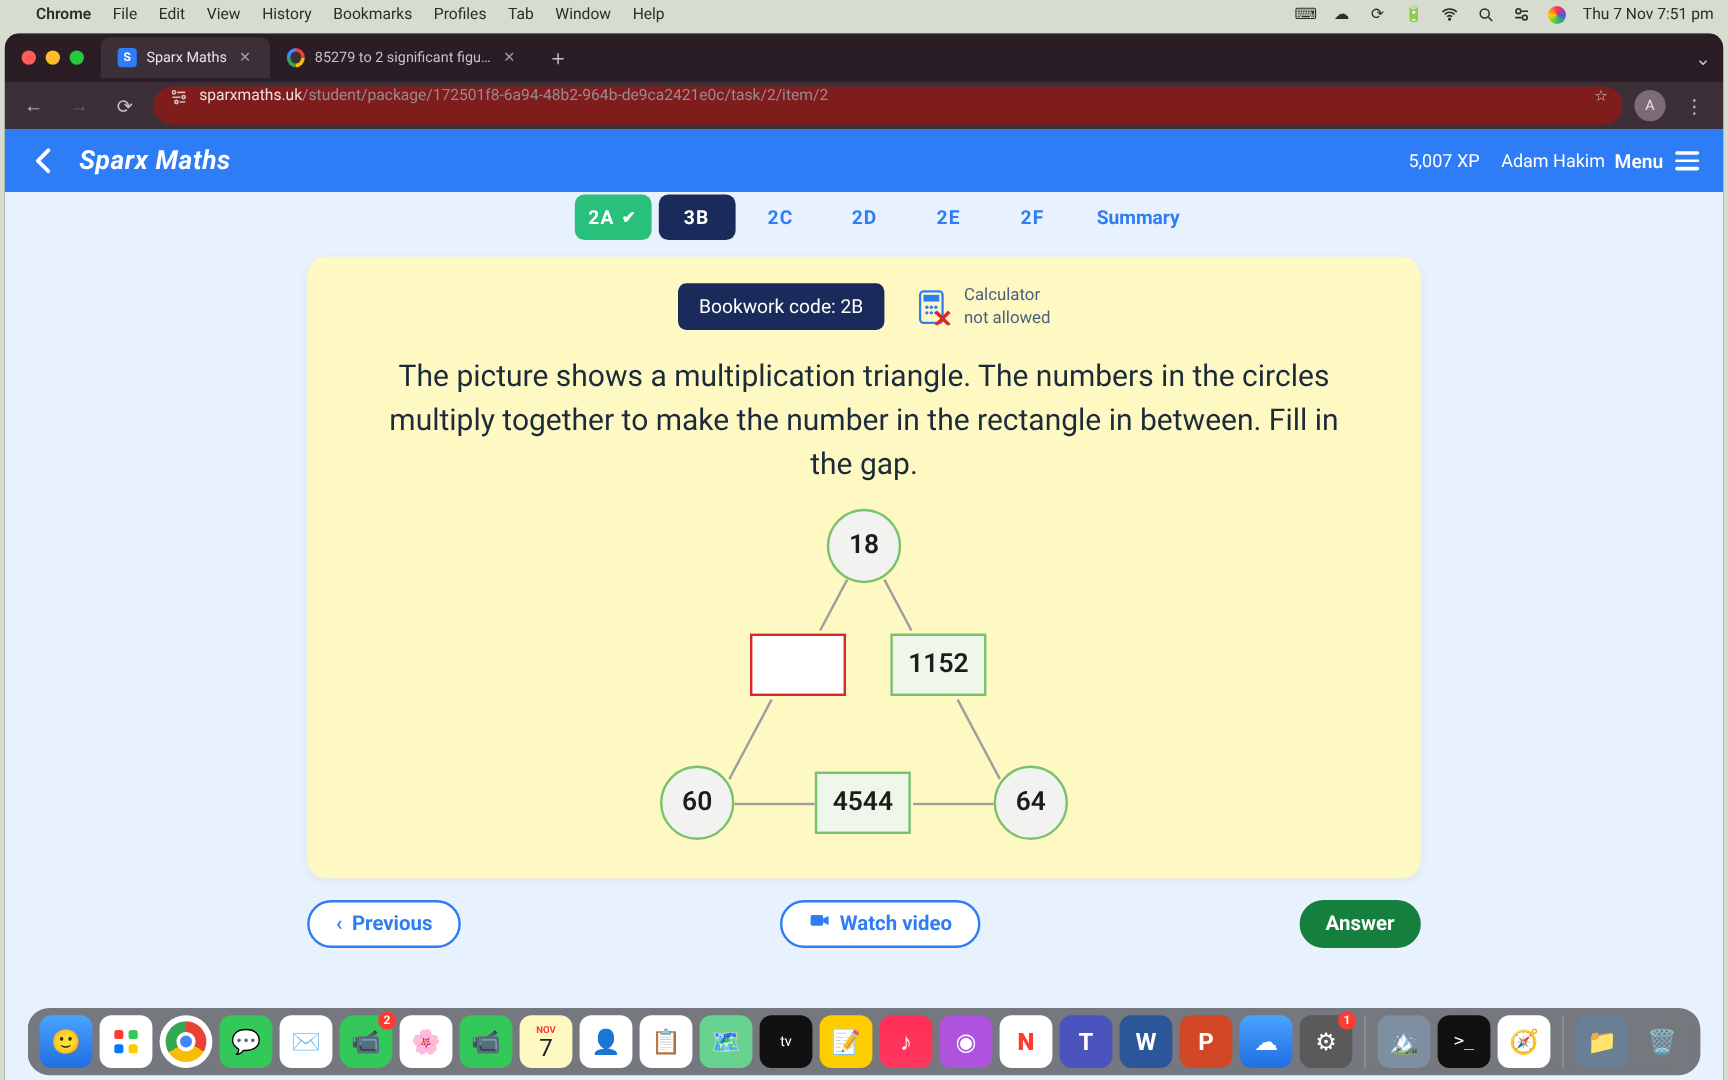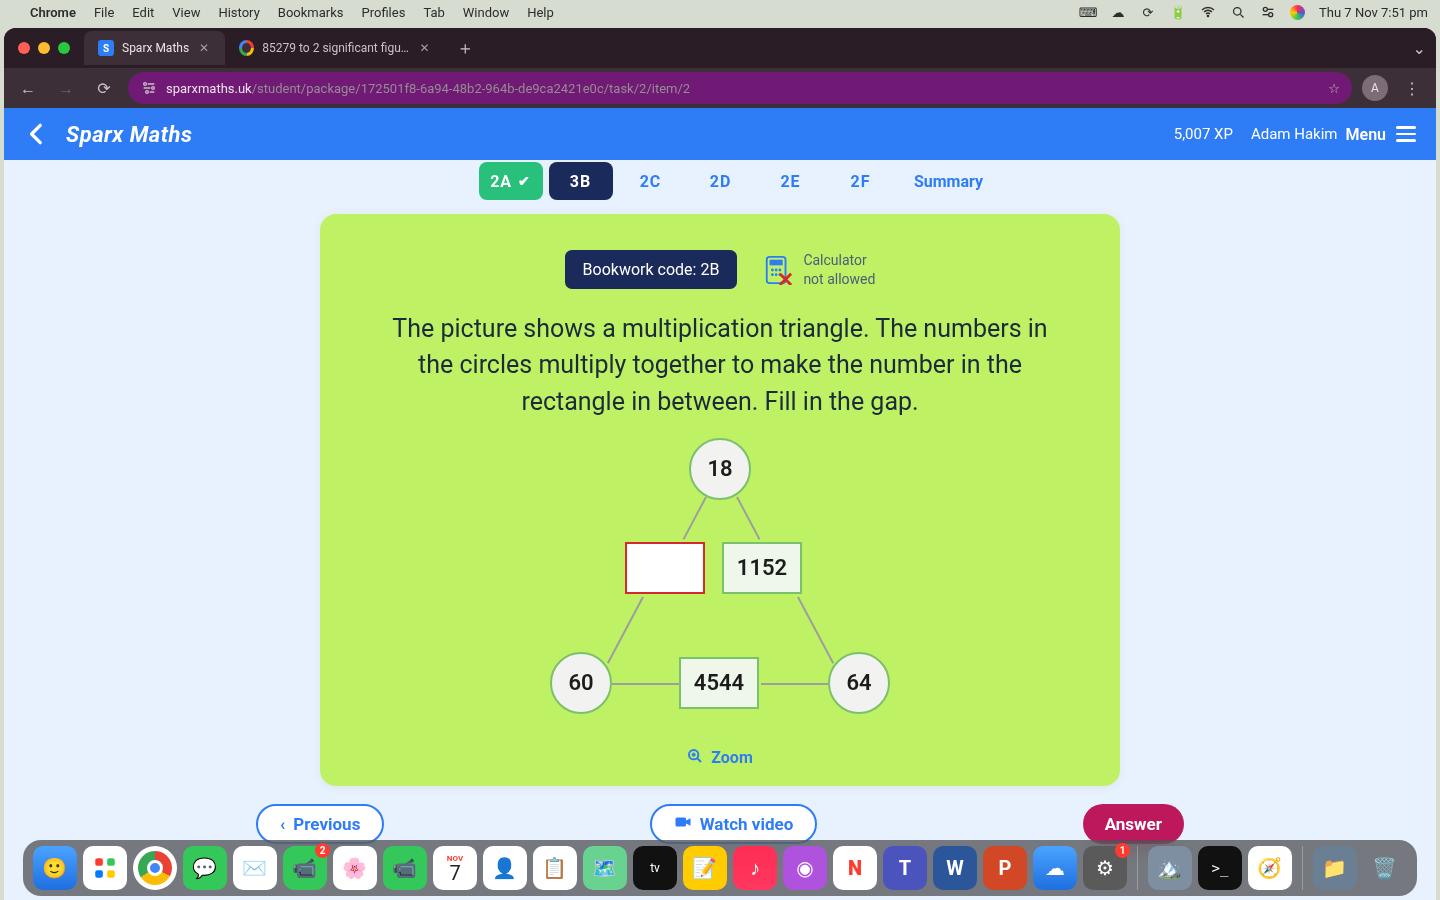--- a/index.html
+++ b/index.html
@@ -28,21 +28,21 @@
   .tab .favicon.sparx { background: #2e7cf6; color: #fff; }
   .tab .favicon.google { border-radius: 50%; background: conic-gradient(#ea4335 0 25%, #fbbc05 0 50%, #34a853 0 75%, #4285f4 0); position: relative; }
   .tab .favicon.google::after { content:""; position:absolute; inset:3px; background:#3d2f37; border-radius:50%; }
   .tab .close { width: 14px; height: 14px; display: flex; align-items: center; justify-content: center; color: #a99ca5; }
   .newtab { color: #c9c0c6; width: 28px; height: 28px; display: flex; align-items: center; justify-content: center; border-radius: 50%; font-size: 18px; margin-left: 6px; }
   .chrome-expand { position: absolute; right: 10px; color: #c9c0c6; }
 
   .chrome-toolbar { height: 40px; background: #3d2f37; display: flex; align-items: center; padding: 0 10px; gap: 10px; }
   .nav-btn { width: 28px; height: 28px; display:flex; align-items:center; justify-content:center; color: #c9c0c6; border-radius: 50%; }
   .nav-btn.disabled { color: #6d5f68; }
-  .omnibox { flex: 1; background: #701a75; border-radius: 18px; height: 32px; display: flex; align-items: center; padding: 0 12px; color: #c9c0c6; font-size: 13px; gap: 8px; }
+  .omnibox { flex: 1; background: #7f1d1d; border-radius: 18px; height: 32px; display: flex; padding: 0 12px; color: #c9c0c6; font-size: 13px; gap: 8px; }
   .omnibox .site-icon { width: 18px; height: 18px; display:flex; align-items:center; justify-content:center; font-size: 12px; }
   .omnibox .url-host { color: #e9e2e7; }
   .omnibox .url-rest { color: #968b93; }
   .omnibox .star { margin-left: auto; color: #c9c0c6; }
   .profile { width: 26px; height: 26px; border-radius: 50%; background: #7b6c76; color: #e9e2e7; display:flex; align-items:center; justify-content:center; font-size: 12px; }
   .kebab { color: #c9c0c6; }
 
   
   .page { flex: 1; background: #e8f1fe; display: flex; flex-direction: column; overflow: hidden; }
   .app-header { height: 52px; background: #2e7cf6; display: flex; align-items: center; padding: 0 20px; color: #fff; }
@@ -55,48 +55,48 @@
   .hamburger { display: inline-flex; flex-direction: column; gap: 4px; }
   .hamburger span { width: 20px; height: 2.5px; background: #fff; border-radius: 2px; }
 
   .task-tabs { display: flex; justify-content: center; gap: 6px; padding-top: 2px; padding-left: 37px; }
   .ttab { min-width: 64px; height: 38px; border-radius: 8px; display: flex; align-items: center; justify-content: center; font-weight: 700; font-size: 16px; background: #e8f1fe; color: #2e7cf6; letter-spacing: 1px; }
   .ttab.done { background: #28c07a; color: #fff; gap: 6px; }
   .ttab.current { background: #1a2a5a; color: #fff; }
   .ttab.summary { min-width: 100px; font-weight: 700; letter-spacing: 0; }
   .check { font-size: 14px; }
 
-  .card { width: 800px; background: #bef264; border-radius: 16px; margin: 14px auto 0; padding: 36px 30px 18px; box-shadow: 0 2px 10px rgba(0,0,0,.05); }
+  .card { width: 928px; background: #fef9c3; border-radius: 16px; margin: 14px auto 0; padding: 22px 30px 18px; box-shadow: 0 2px 10px rgba(0,0,0,.05); }
   .card-top { display: flex; align-items: center; justify-content: center; gap: 26px; margin-bottom: 22px; }
   .bookwork { background: #1a2a5a; color: #fff; padding: 10px 18px; border-radius: 7px; font-size: 16px; }
   .calc { display: flex; align-items: center; gap: 10px; color: #4b5e7d; font-size: 14px; }
   .calc-icon { width: 30px; height: 30px; position: relative; }
   .calc-icon svg { width: 30px; height: 30px; }
   .calc-text { display: flex; flex-direction: column; line-height: 1.3; }
 
   .question { text-align: center; font-size: 25px; color: #1c2b3a; line-height: 1.45; margin: 0 36px 18px; }
 
   .diagram { position: relative; width: 380px; height: 290px; margin: 0 auto; }
   .circle { position: absolute; width: 62px; height: 62px; border: 2.5px solid #7ac16b; border-radius: 50%; background: #f2f2f0; display:flex; align-items:center; justify-content:center; font-size: 22px; font-weight: 600; color: #1c1c1c; }
   .c-top { left: 159px; top: 0; }
   .c-bl  { left: 20px;  top: 214px; }
   .c-br  { left: 298px; top: 214px; }
   .rect { position: absolute; width: 80px; height: 52px; border: 2.5px solid #7ac16b; background: #eef7ea; display:flex; align-items:center; justify-content:center; font-size: 22px; font-weight: 600; color: #1c1c1c; }
   .r-left { left: 95px; top: 104px; border-color: #d62a2a; background: #fff; }
-  .r-right{ left: 192px; top: 104px; }
+  .r-right{ left: 212px; top: 104px; }
   .r-bottom{ left: 149px; top: 219px; }
   .line { position: absolute; background: #9e9e9e; height: 2px; transform-origin: left center; }
 
   .zoom { display:flex; align-items:center; justify-content:center; gap:8px; color:#2e7cf6; font-weight:700; font-size:16px; margin-top: 20px; }
   .zoom-icon { font-size: 15px; }
 
   .action-row { width: 928px; margin: 18px auto 0; display: flex; align-items: center; }
   .btn { height: 40px; border-radius: 22px; display:flex; align-items:center; justify-content:center; padding: 0 22px; font-size: 17px; font-weight: 700; gap: 8px; cursor: pointer; }
   .btn.outline { border: 2px solid #2e7cf6; color: #2e7cf6; background: #fff; }
-  .btn.fill { background: #be185d; color: #fff; border: none; }
+  .btn.fill { background: #15803d; color: #fff; border: none; }
   .action-row .center { margin: 0 auto; }
 
   
   .dock-wrap { position: absolute; bottom: 0; left: 0; right: 0; height: 70px; display:flex; justify-content:center; align-items:flex-end; }
   .dock { background: rgba(40,40,40,.6); border-radius: 18px; padding: 6px 10px; display:flex; align-items:center; gap: 6px; backdrop-filter: blur(10px); margin-bottom: 4px; }
   .dock .app { width: 44px; height: 44px; border-radius: 10px; display:flex; align-items:center; justify-content:center; font-size: 20px; color:#fff; position: relative; }
   .dock .divider { width: 1px; height: 44px; background: rgba(255,255,255,.25); margin: 0 4px; }
   .dock .badge { position:absolute; top:-3px; right:-3px; background:#ff3b30; color:#fff; font-size:10px; width:15px; height:15px; border-radius:50%; display:flex; align-items:center; justify-content:center; font-weight:700; }
 </style>
 </head>
@@ -286,31 +286,20 @@
             <span></span>
           </div>
         <div class="rect r-right">
             <span>1152</span>
           </div>
         <div class="rect r-bottom">
             <span>4544</span>
           </div>
       </div>
 
-      <div class="zoom">
-        <span class="zoom-icon">
-          <svg viewBox="0 0 24 24" width="16" height="16" fill="none" stroke="#2e7cf6" stroke-width="3">
-              <circle cx="10" cy="10" r="7"></circle>
-              <line x1="15" y1="15" x2="21" y2="21"></line>
-              <line x1="10" y1="7" x2="10" y2="13"></line>
-              <line x1="7" y1="10" x2="13" y2="10"></line>
-            </svg>
-        </span>
-        <span>Zoom</span>
-      </div>
     </div>
 
     <div class="action-row">
       <div class="btn outline">
         <span>‹</span>
         <span>Previous</span>
       </div>
       <div class="btn outline center">
         <span>
           <svg viewBox="0 0 24 24" width="18" height="18" fill="#2e7cf6">
@@ -341,21 +330,21 @@
     <div class="app" style="background:#fff;border-radius:50%;">
       <span style="width:34px;height:34px;border-radius:50%;background:conic-gradient(#ea4335 0 33%,#fbbc05 0 66%,#34a853 0);display:flex;align-items:center;justify-content:center;">
           <span style="width:16px;height:16px;border-radius:50%;background:#4285f4;border:3px solid #fff;"></span>
         </span>
     </div>
     <div class="app" style="background:#34c759;">💬</div>
     <div class="app" style="background:#fff;">✉️</div>
     <div class="app" style="background:#34c759;border-radius:12px;">📹<span class="badge">2</span></div>
     <div class="app" style="background:#fff;">🌸</div>
     <div class="app" style="background:#34c759;">📹</div>
-    <div class="app" style="background:#ffffff;flex-direction:column;">
+    <div class="app" style="background:#fef9c3;flex-direction:column;">
       <span style="font-size:8px;color:#ff3b30;font-weight:700;">NOV</span>
       <span style="font-size:20px;color:#222;font-weight:400;line-height:1;">7</span>
     </div>
     <div class="app" style="background:#fff;">👤</div>
     <div class="app" style="background:#fff;">📋</div>
     <div class="app" style="background:#68d391;">🗺️</div>
     <div class="app" style="background:#111;">
         <span style="font-size:12px;">tv</span>
       </div>
     <div class="app" style="background:#ffcc00;">📝</div>

